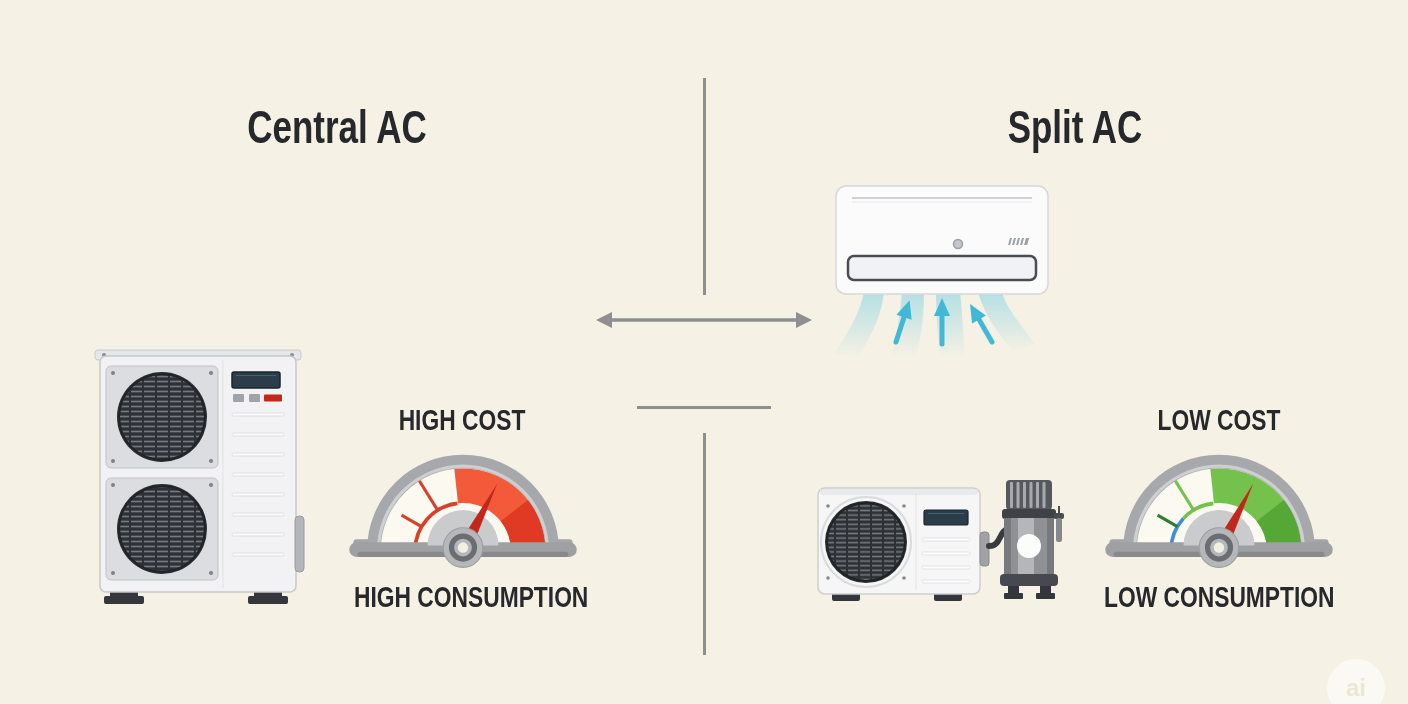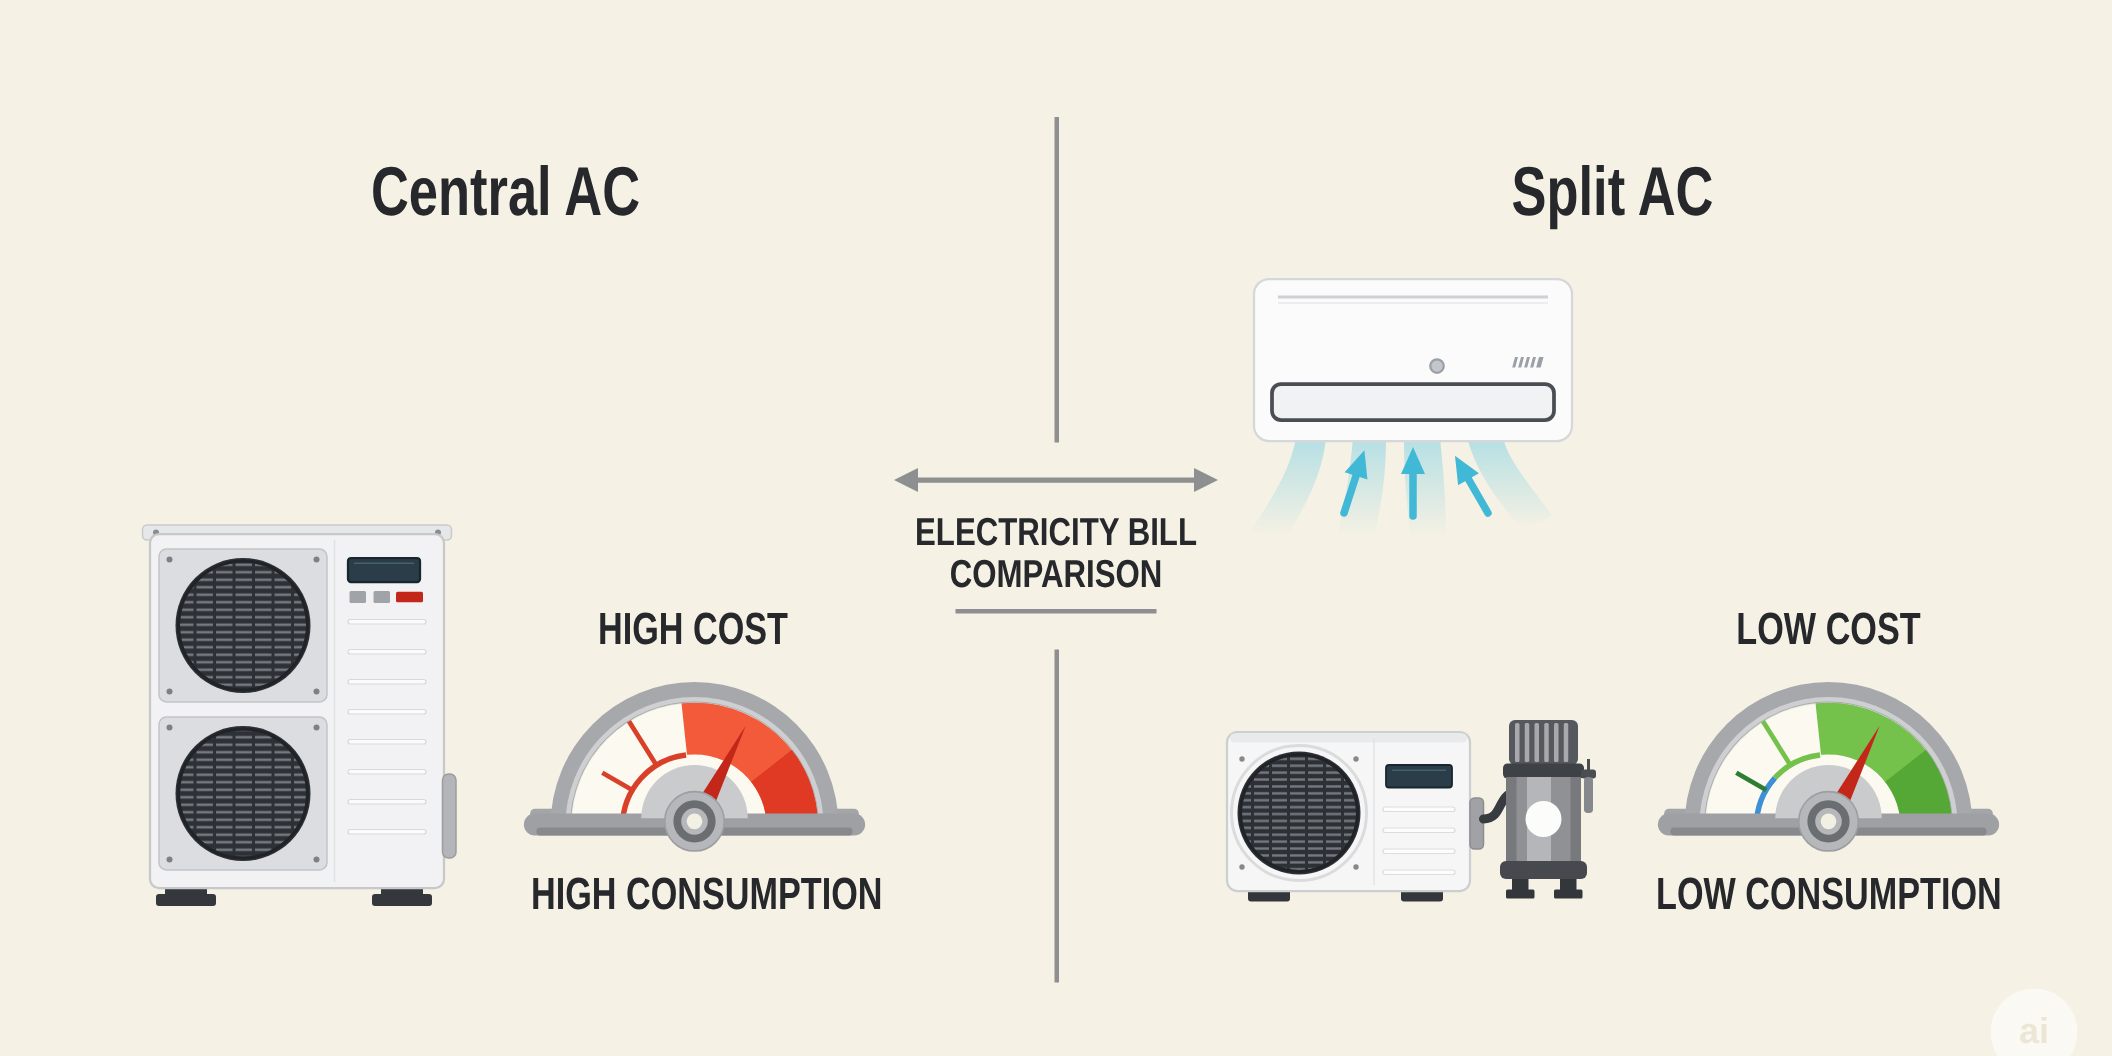--- a/index.html
+++ b/index.html
@@ -57,24 +57,20 @@
   <span class="abs condensed title" style="left:925px; top:100px;">Split AC</span>
 
   <div class="abs vline" style="left:703px; top:78px; height:217px;"></div>
 
   <svg class="abs" style="left:594px; top:308px;" width="220" height="24" viewBox="0 0 220 24">
     <line x1="16" y1="12" x2="204" y2="12" stroke="var(--line_gray)" stroke-width="3.5"></line>
     <polygon points="2,12 18,4 18,20" fill="var(--line_gray)"></polygon>
     <polygon points="218,12 202,4 202,20" fill="var(--line_gray)"></polygon>
   </svg>
 
-  <div class="abs" style="left:554px; top:340px;">
-    <span class="condensed center-label">ELECTRICITY BILL</span>
-    <span class="condensed center-label">COMPARISON</span>
-  </div>
 
   <div class="abs hline" style="left:637px; top:406px; width:134px;"></div>
 
   <div class="abs vline" style="left:703px; top:433px; height:222px;"></div>
 
   <svg class="abs" style="left:92px; top:344px;" width="214" height="262" viewBox="0 0 214 262">
     <defs>
       <pattern id="grilleL" width="13" height="5" patternUnits="userSpaceOnUse">
         <rect width="13" height="5" fill="#2d3136"></rect>
         <line x1="0" y1="2.5" x2="11" y2="2.5" stroke="#757980" stroke-width="1.7"></line>

